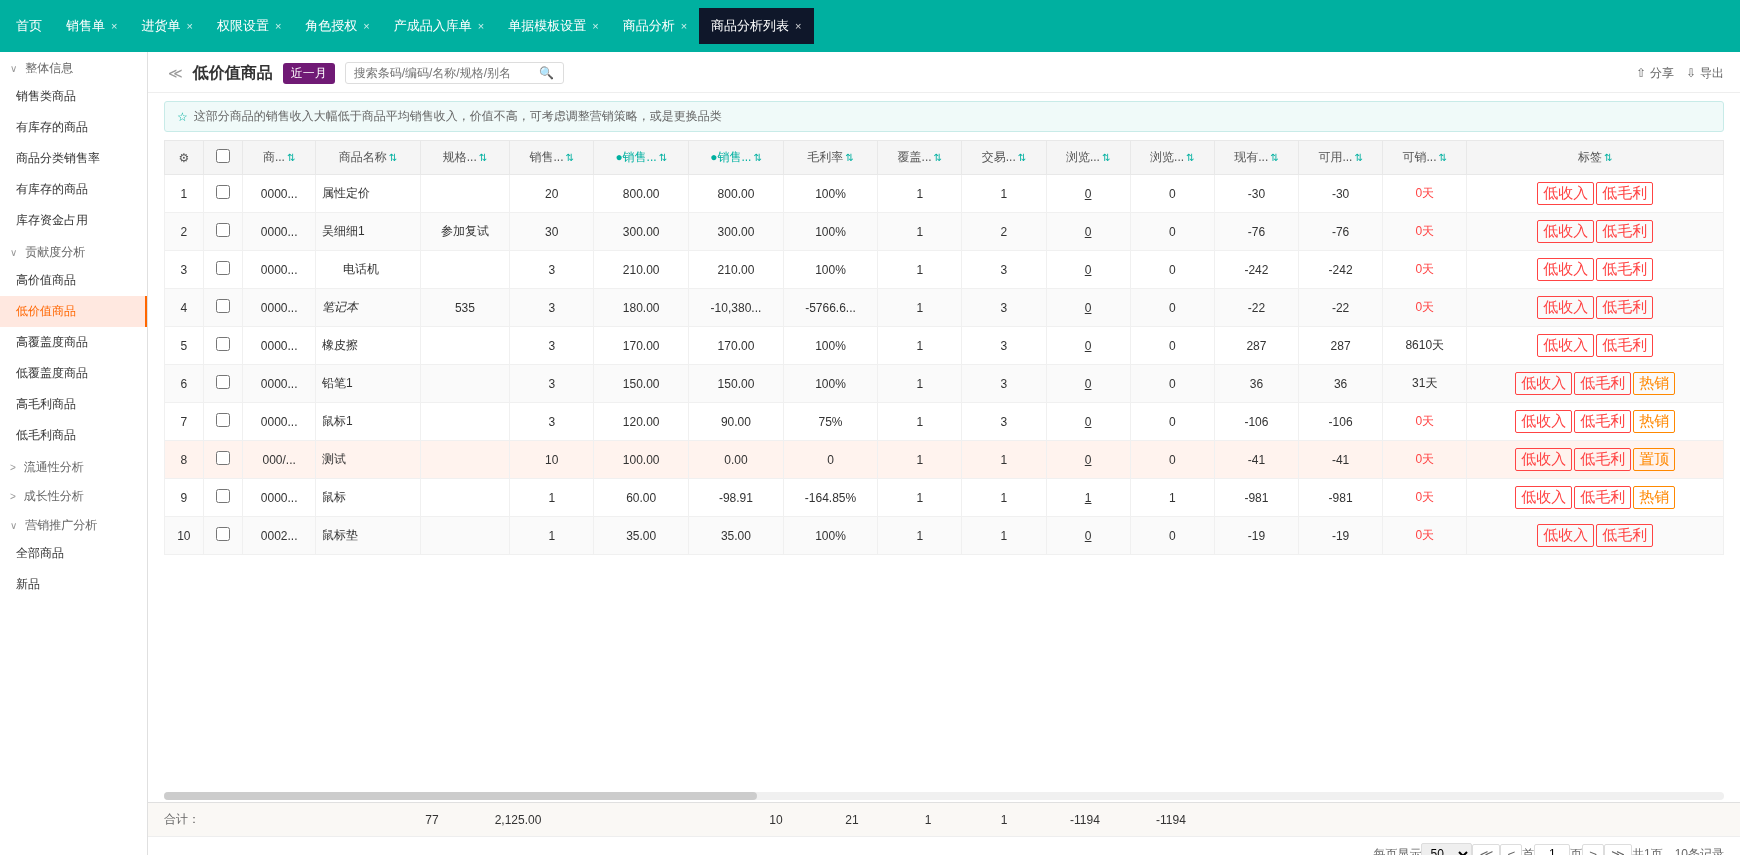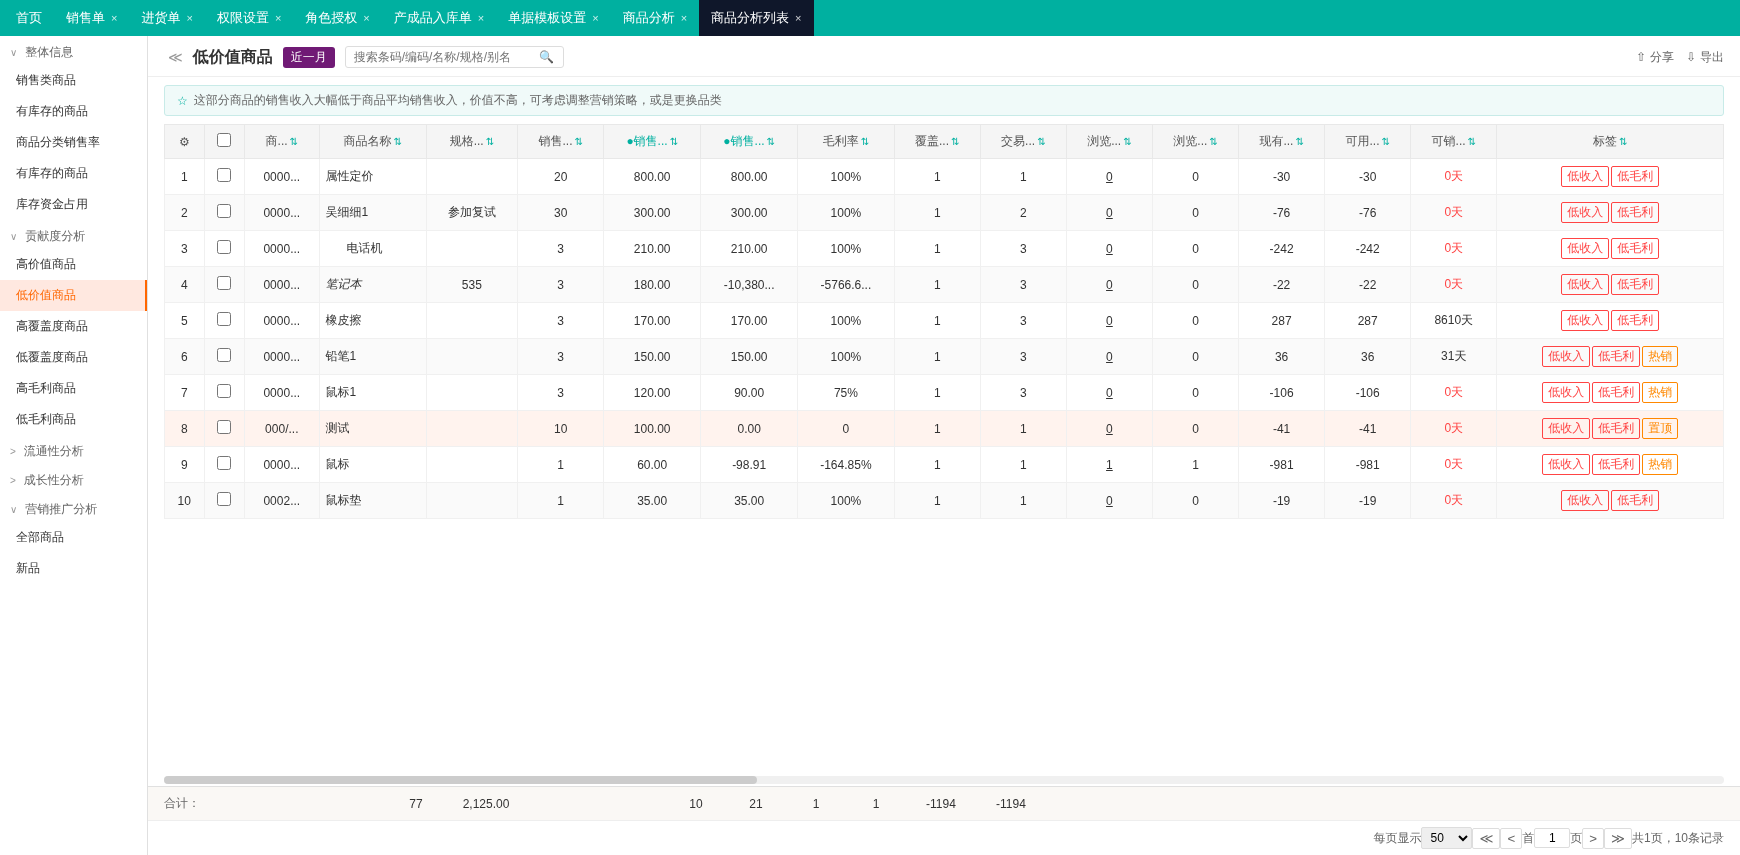--- a/index.html
+++ b/index.html
@@ -1,21 +1,21 @@
 <!DOCTYPE html>
 <html><head>
   <meta charset="utf-8">
   <style>
     * { box-sizing: border-box; margin: 0; padding: 0; }
     body { font-family: 'Microsoft YaHei', Arial, sans-serif; font-size: 12px; background: #f5f5f5; color: #333; overflow: hidden; height: 855px; }
 
     
     .top-nav {
       background: #00b0a0;
-      height: 36px;
+      height: 52px;
       display: flex;
       align-items: center;
       padding: 0 4px;
       color: white;
       flex-shrink: 0;
     }
     .top-nav .nav-item {
       padding: 0 12px;
       height: 36px;
       display: flex;
@@ -171,21 +171,21 @@
       text-align: center;
       white-space: nowrap;
     }
     table tr:nth-child(even) { background: #fafafa; }
     table tr.highlighted { background: #fff3ee; }
     .sort-icon { color: #00b0a0; margin-left: 2px; font-size: 10px; }
     .tag { 
       display: inline-block;
       padding: 1px 5px;
       border-radius: 2px;
-      font-size: 12px;
+      font-size: 15px;
       margin: 0 1px;
     }
     .tag-red { color: #ff4444; border: 1px solid #ff4444; }
     .tag-orange { color: #ff8800; border: 1px solid #ff8800; }
     .underline { text-decoration: underline; cursor: pointer; }
 
     
     .footer-summary {
       border-top: 1px solid #e0e0e0;
       padding: 8px 16px;
@@ -620,21 +620,21 @@
     </tr>
           </tbody>
       </table>
     </div>
 
     <div style="height:8px;background:#f0f0f0;margin:0 16px 2px;border-radius:4px;position:relative;">
       <div style="position:absolute;left:0;top:0;width:38%;height:100%;background:#ccc;border-radius:4px;"></div>
     </div>
     <div class="footer-summary">
       <span class="footer-label">合计：</span>
-      <div style="flex:1; display:flex; align-items:flex-end; gap:0;">
+      <div style="flex:1; display:flex; align-items:flex-end; gap:16px;">
 
         <div style="width:170px;"></div>
         <div style="width:60px; text-align:center;">77</div>
         <div style="width:80px; text-align:center;">2,125.00</div>
         <div style="width:80px;"></div>
         <div style="width:60px;"></div>
         <div style="width:60px; text-align:center;">10</div>
         <div style="width:60px; text-align:center;">21</div>
         <div style="width:60px; text-align:center;">1</div>
         <div style="width:60px; text-align:center;">1</div>

